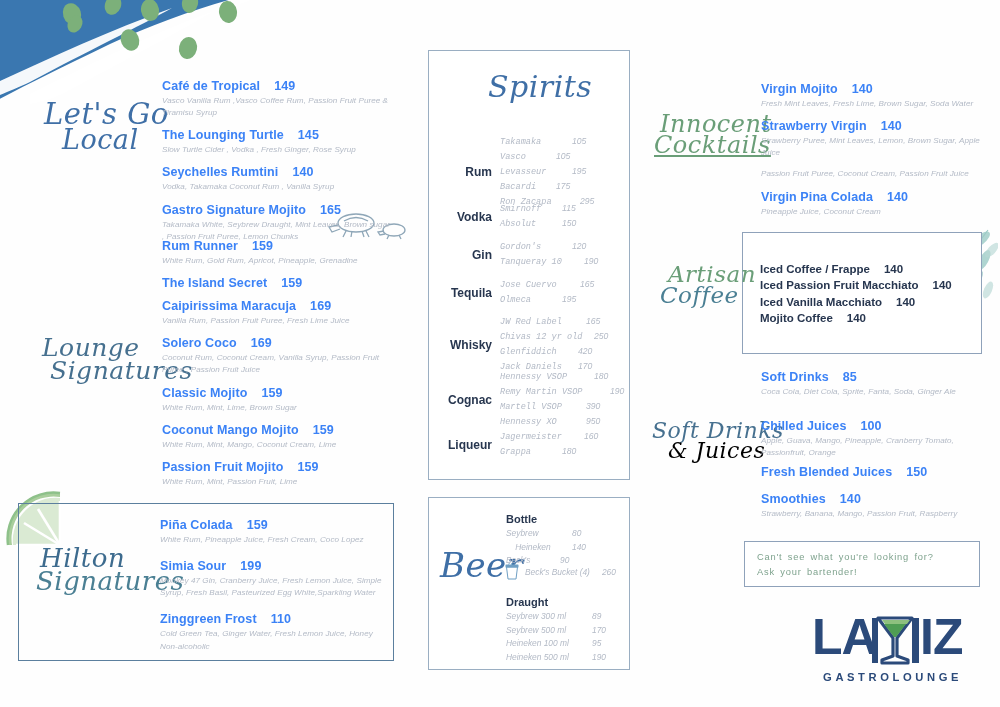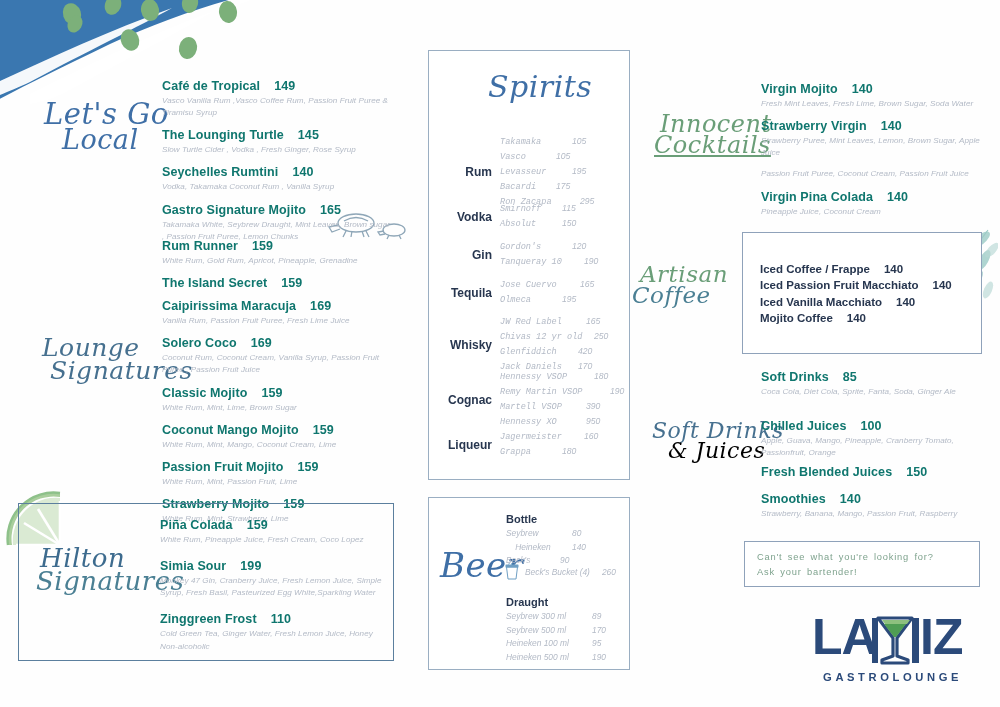--- a/index.html
+++ b/index.html
@@ -40,30 +40,30 @@
 
   #hilton-script { left: 40px; top: 545px; width: 150px; font-size: 26px; color: #3d6b8e; }
   #hilton-script .l2 { display: block; margin-left: -4px; margin-top: -4px; color: #4a7f93; }
 
   #spirits-script { left: 488px; top: 72px; font-size: 30px; color: #3f6fa6; }
   #beer-script { left: 440px; top: 548px; font-size: 34px; color: #3f6fa6; }
 
   #innocent-script { left: 660px; top: 112px; width: 130px; font-size: 24px; color: #6a9e78; }
   #innocent-script .l2 { display: block; margin-left: -6px; margin-top: -3px; text-decoration: underline; }
 
-  #artisan-script { left: 640px; top: 263px; width: 110px; font-size: 23px; color: #6a9e78; }
+  #artisan-script { left: 668px; top: 263px; width: 110px; font-size: 23px; color: #6a9e78; }
   #artisan-script .l2 { display: block; margin-left: -8px; margin-top: -2px; color: #4a7f93; }
 
   #softdrinks-script { left: 652px; top: 420px; width: 140px; font-size: 22px; color: #46708f; }
   #softdrinks-script .l2 { display: block; margin-left: 16px; margin-top: -2px; color: #000000; }
 
   
   .item { position: absolute; }
   .item-head {
-    font-size: 12.5px; font-weight: bold; color: #0f766e;
+    font-size: 12.5px; font-weight: bold; color: #3b82f6;
     letter-spacing: .1px; white-space: nowrap;
   }
   .item-head .price { margin-left: 14px; font-weight: bold; }
   .item-desc {
     font-size: 8.1px; font-style: italic; color: #b3bac6;
     line-height: 1.5; margin-top: 2px; letter-spacing: .05px;
   }
 
   .col-list { position: absolute; }
   .col-list .item { position: relative; margin-bottom: 9px; }
@@ -257,24 +257,20 @@
       <div class="item-head"><span>Classic Mojito</span><span class="price">159</span></div>
       <div class="item-desc">White Rum, Mint, Lime, Brown Sugar</div>
     </div>
     <div class="item">
       <div class="item-head"><span>Coconut Mango Mojito</span><span class="price">159</span></div>
       <div class="item-desc">White Rum, Mint, Mango, Coconut Cream, Lime</div>
     </div>
     <div class="item">
       <div class="item-head"><span>Passion Fruit Mojito</span><span class="price">159</span></div>
       <div class="item-desc">White Rum, Mint, Passion Fruit, Lime</div>
-    </div>
-    <div class="item">
-      <div class="item-head"><span>Strawberry Mojito</span><span class="price">159</span></div>
-      <div class="item-desc">White Rum, Mint, Strawberry, Lime</div>
     </div>
   </div>
 
   <div id="hilton-box"></div>
   <div class="script" id="hilton-script">
     <span>Hilton</span>
     <span class="l2">Signatures</span>
   </div>
 
   <div class="col-list" style="left:160px; top:518px; width:228px;">

